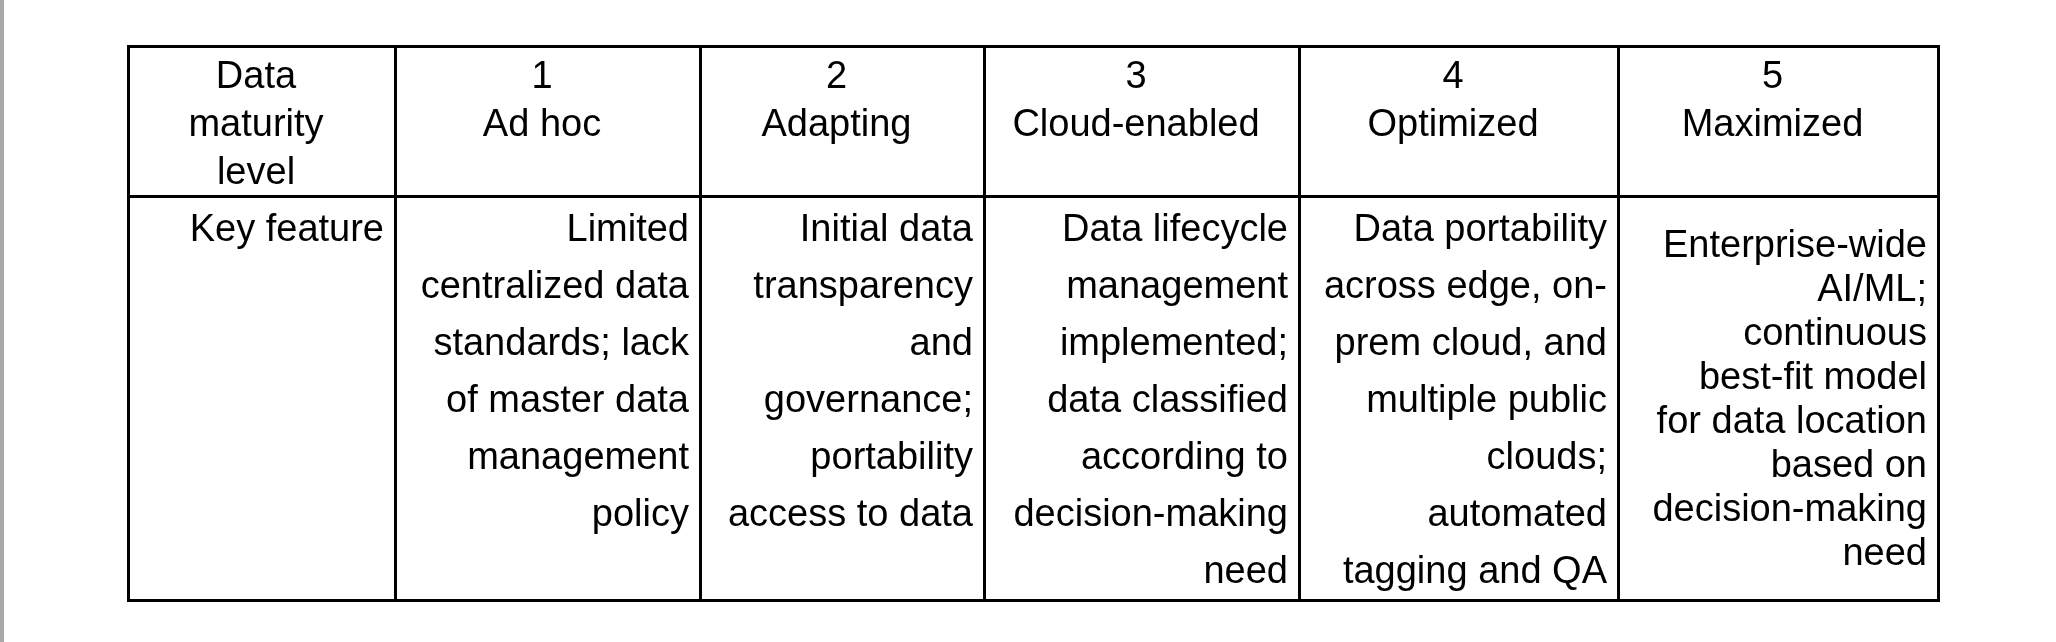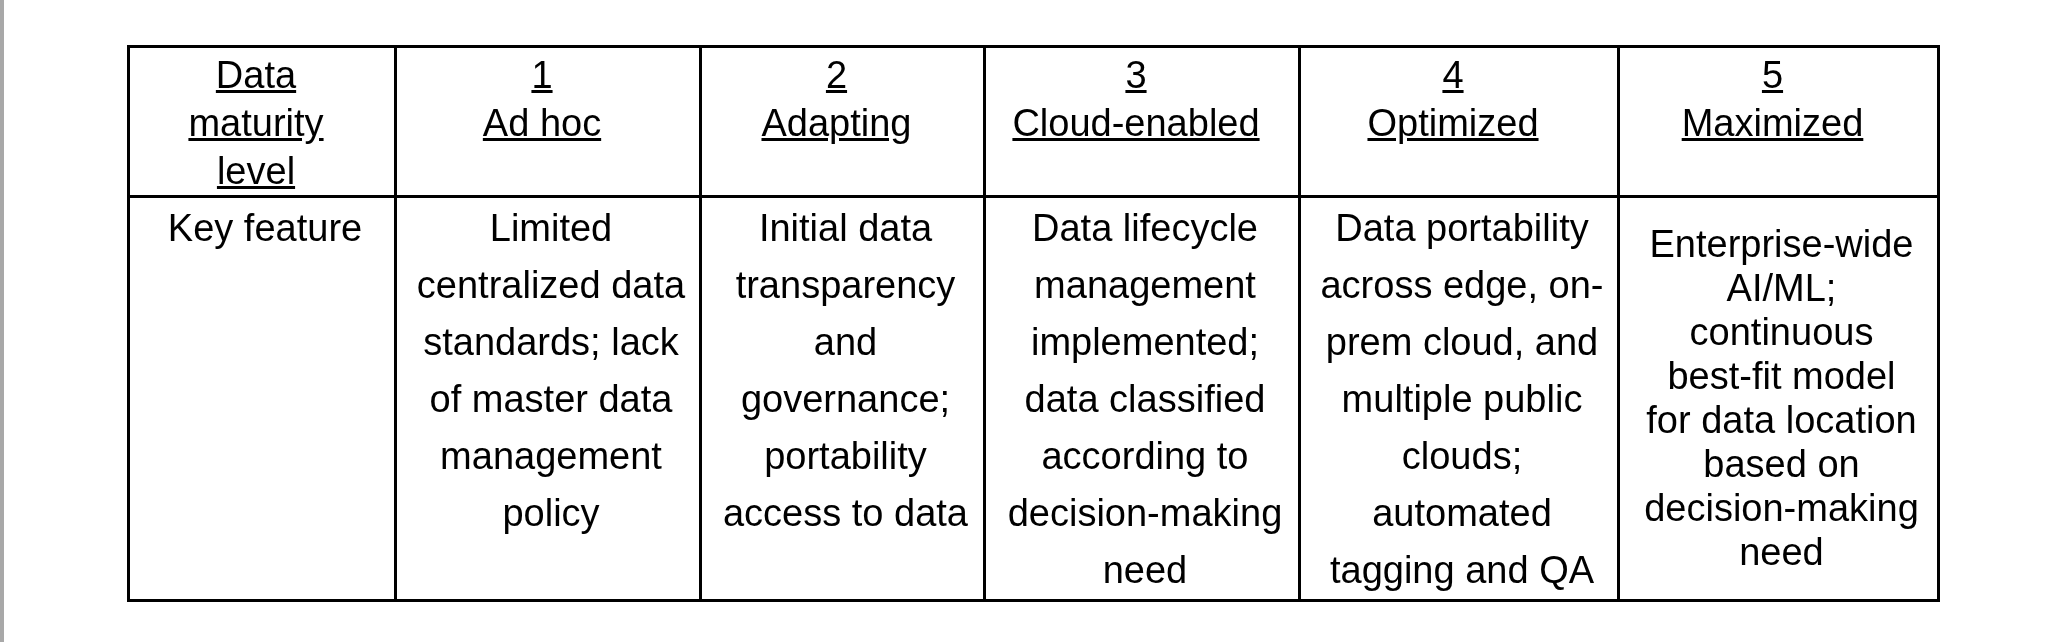--- a/index.html
+++ b/index.html
@@ -36,24 +36,23 @@
     white-space: pre-line;
     overflow: visible;
     font-size: 38px;
   }
   tr.header-row { height: 150px; }
   tr.body-row   { height: 402px; }
   tr.header-row td {
     text-align: center;
     line-height: 48px;
     padding: 3px 18px 0 6px;
-    text-decoration: underline;
   }
   tr.body-row td {
-    text-align: center;
+    text-align: right;
     line-height: 57px;
     padding: 2px 10px 0 16px;
     margin-left: 11px;
   }
   tr.body-row td.tight {
     line-height: 44px;
     padding-top: 24px;
   }
 </style>
 </head>

